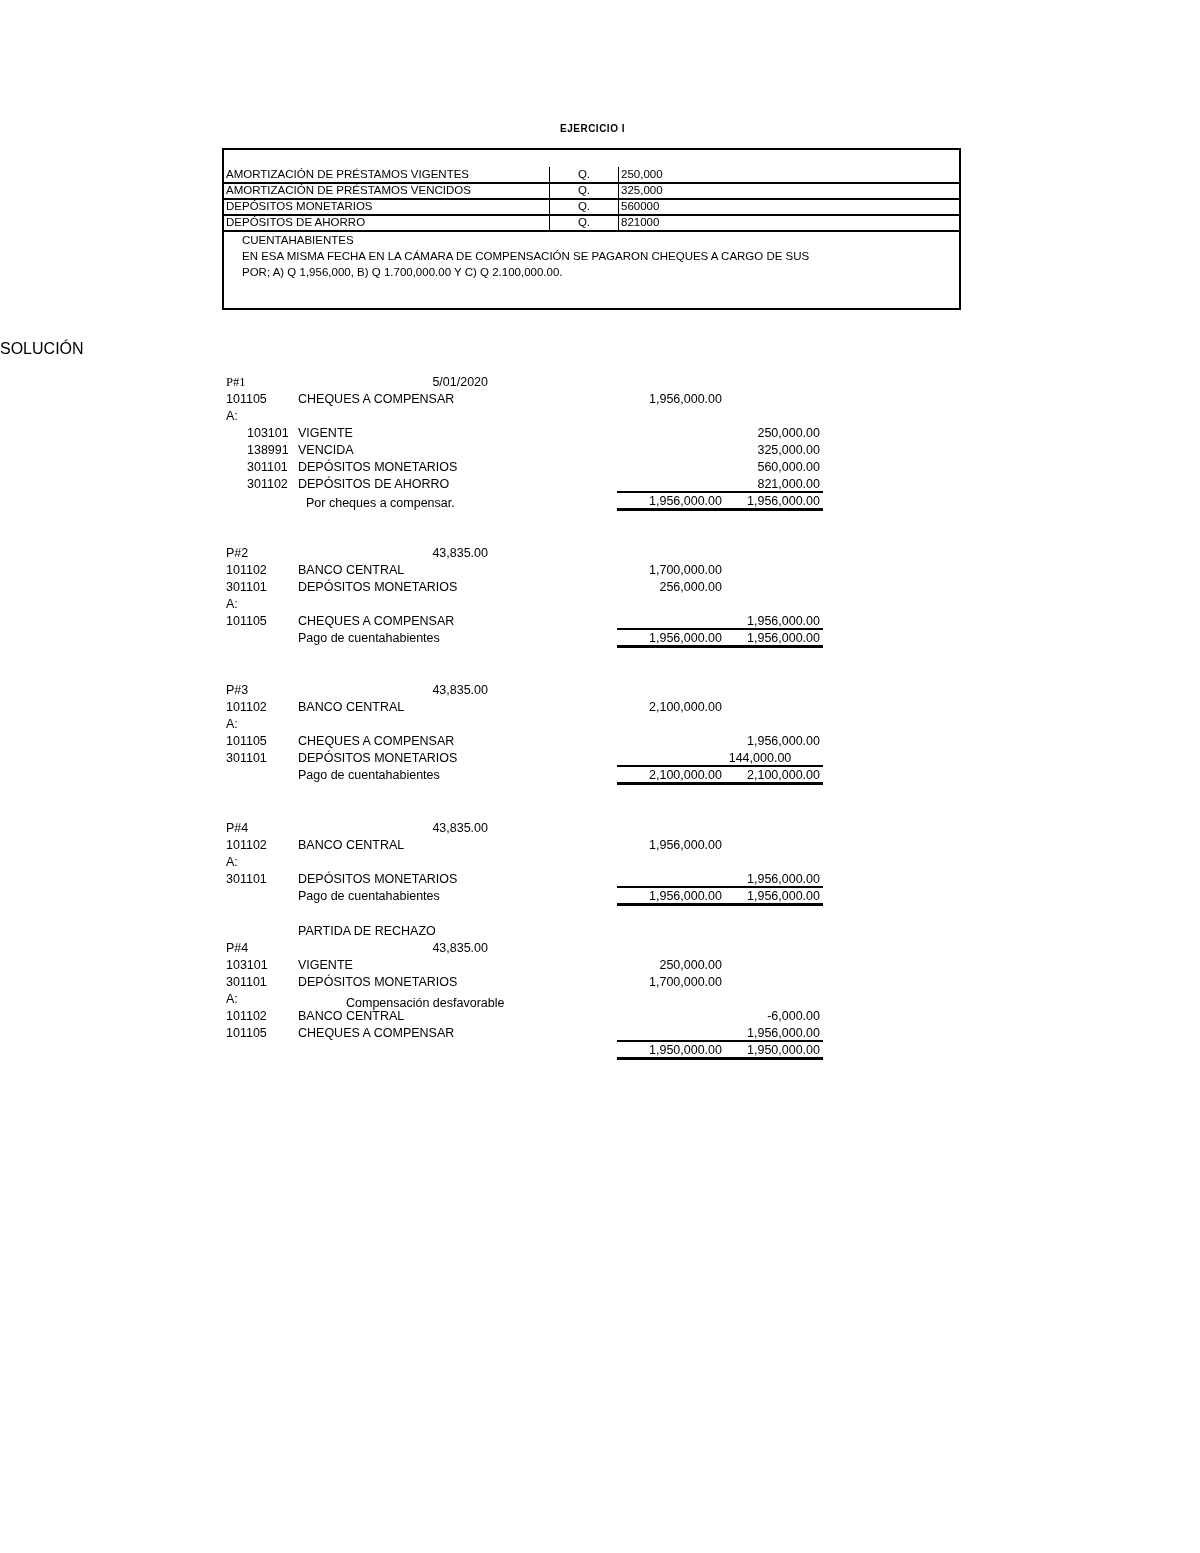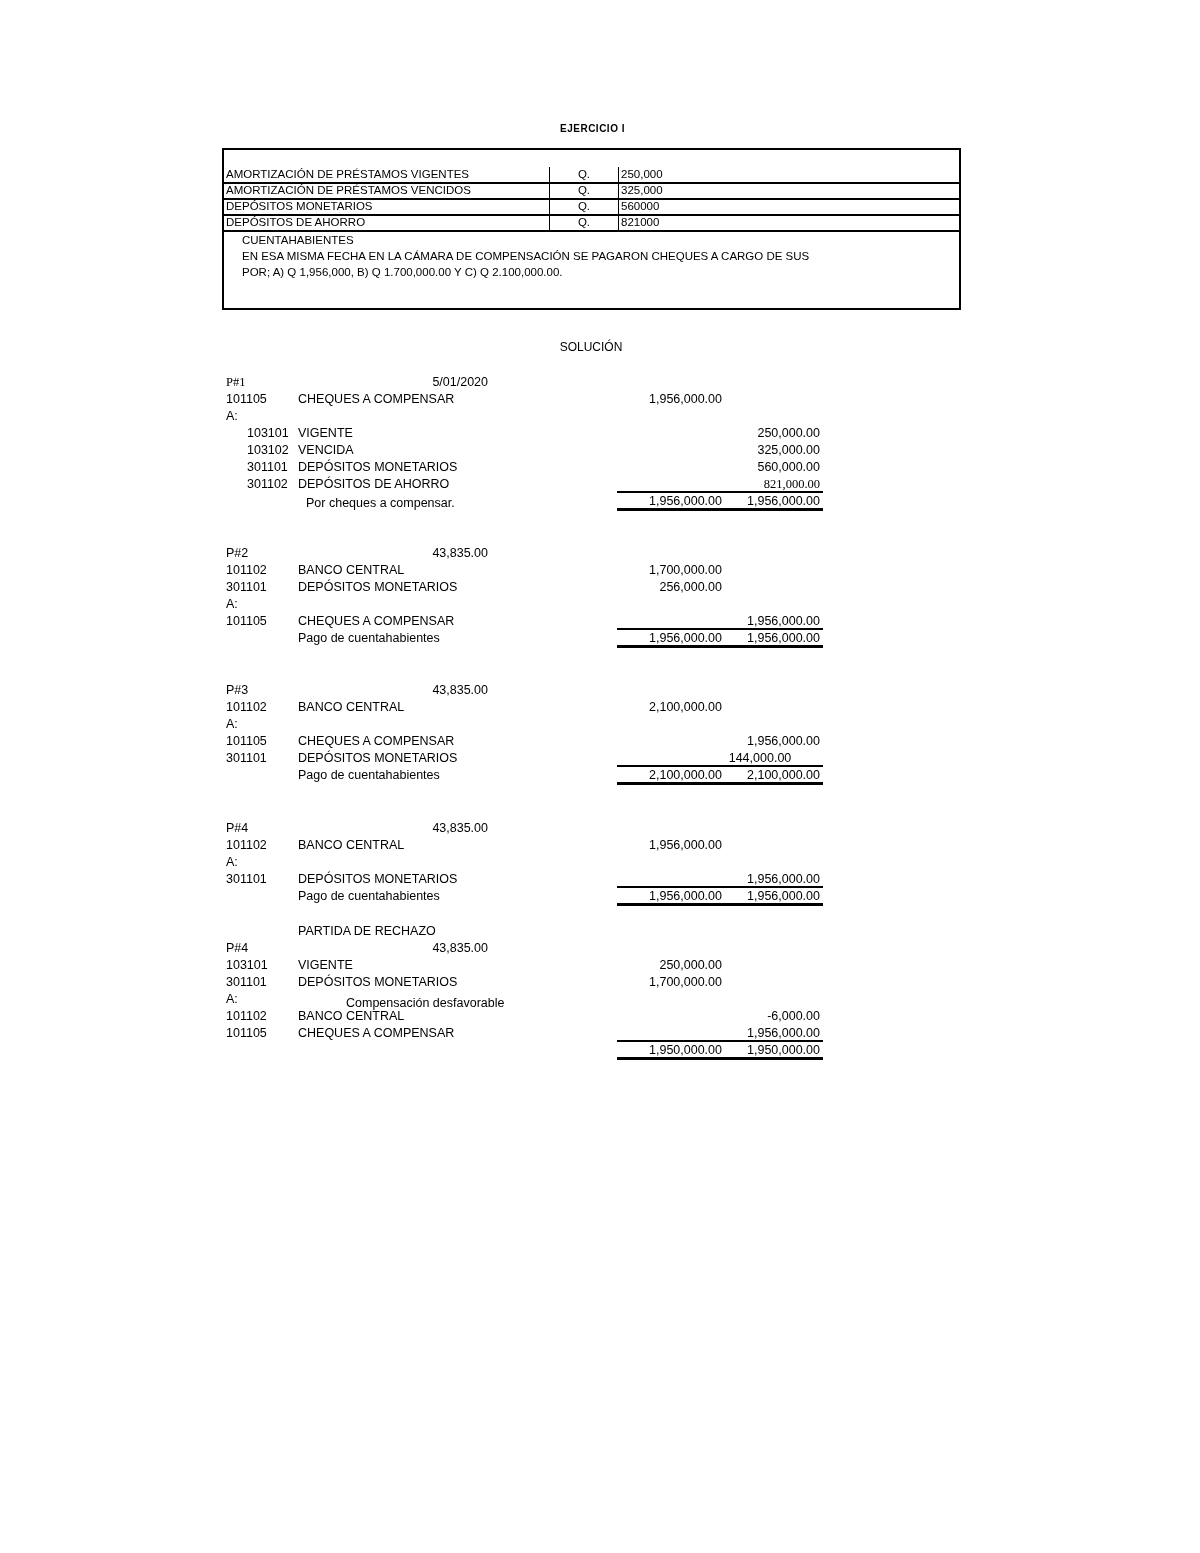--- a/index.html
+++ b/index.html
@@ -12,22 +12,22 @@
   .pb-row { position: absolute; left: 0; right: 0; height: 15px; border-bottom: 2px solid #000;
             font-size: 11.5px; line-height: 15px; }
   .pb-row.header { top: 0; }
   .pb-cell { position: absolute; top: 0; height: 15px; white-space: nowrap; overflow: hidden; }
   .pb-concept { left: 2px; width: 322px; }
   .pb-sep1 { position: absolute; left: 325px; top: 0; height: 15px; border-left: 1px solid #000; }
   .pb-curr { left: 326px; width: 68px; text-align: center; }
   .pb-sep2 { position: absolute; left: 394px; top: 0; height: 15px; border-left: 1px solid #000; }
   .pb-amount { left: 397px; width: 300px; }
   .pb-note { position: absolute; left: 18px; top: 82px; font-size: 11.5px; line-height: 16px; }
-  .section-title { position: absolute; left: 0; width: 1182px; top: 340px; text-align: center;
-                   font-size: 12px; }
+  .section-title { position: absolute; left: 0; width: 1182px; top: 340px; text-align: left;
+                   font-size: 16px; }
   .line { position: absolute; font-size: 12.5px; line-height: 17px; height: 17px; white-space: nowrap; }
   .c-code { left: 226px; }
   .c-code-ind { left: 247px; }
   .c-desc { left: 298px; }
   .c-date { left: 368px; width: 120px; text-align: right; }
   .c-debit { left: 600px; width: 122px; text-align: right; }
   .c-credit { left: 700px; width: 120px; text-align: right; }
   .rule { position: absolute; left: 617px; width: 206px; background: #000; }
   .rule.single { height: 2px; }
   .rule.double { height: 3px; }
@@ -82,31 +82,31 @@
   <span class="line c-code" style="top:391px;">101105</span>
   <span class="line c-desc" style="top:391px;">CHEQUES A COMPENSAR</span>
   <span class="line c-debit" style="top:391px;">1,956,000.00</span>
 
   <span class="line c-code" style="top:408px;">A:</span>
 
   <span class="line c-code-ind" style="top:425px;">103101</span>
   <span class="line" style="top:425px; left:298px;">VIGENTE</span>
   <span class="line c-credit" style="top:425px;">250,000.00</span>
 
-  <span class="line c-code-ind" style="top:442px;">103102</span>
+  <span class="line c-code-ind" style="top:442px;">138991</span>
   <span class="line" style="top:442px; left:298px;">VENCIDA</span>
   <span class="line c-credit" style="top:442px;">325,000.00</span>
 
   <span class="line c-code-ind" style="top:459px;">301101</span>
   <span class="line" style="top:459px; left:298px;">DEPÓSITOS MONETARIOS</span>
   <span class="line c-credit" style="top:459px;">560,000.00</span>
 
   <span class="line c-code-ind" style="top:476px;">301102</span>
   <span class="line" style="top:476px; left:298px;">DEPÓSITOS DE AHORRO</span>
-  <span class="line c-credit" style="top:476px;font-family:Liberation Serif, serif;">821,000.00</span>
+  <span class="line c-credit" style="top:476px;">821,000.00</span>
 
   <div class="rule single" style="top:491px;"></div>
   <span class="line c-desc" style="top:495px;margin-left:8px;">Por cheques a compensar.</span>
   <span class="line c-debit" style="top:493px;">1,956,000.00</span>
   <span class="line c-credit" style="top:493px;">1,956,000.00</span>
   <div class="rule double" style="top:508px;"></div>
 </div>
 
 <div>
   <span class="line c-code" style="top:545px;">P#2</span>

